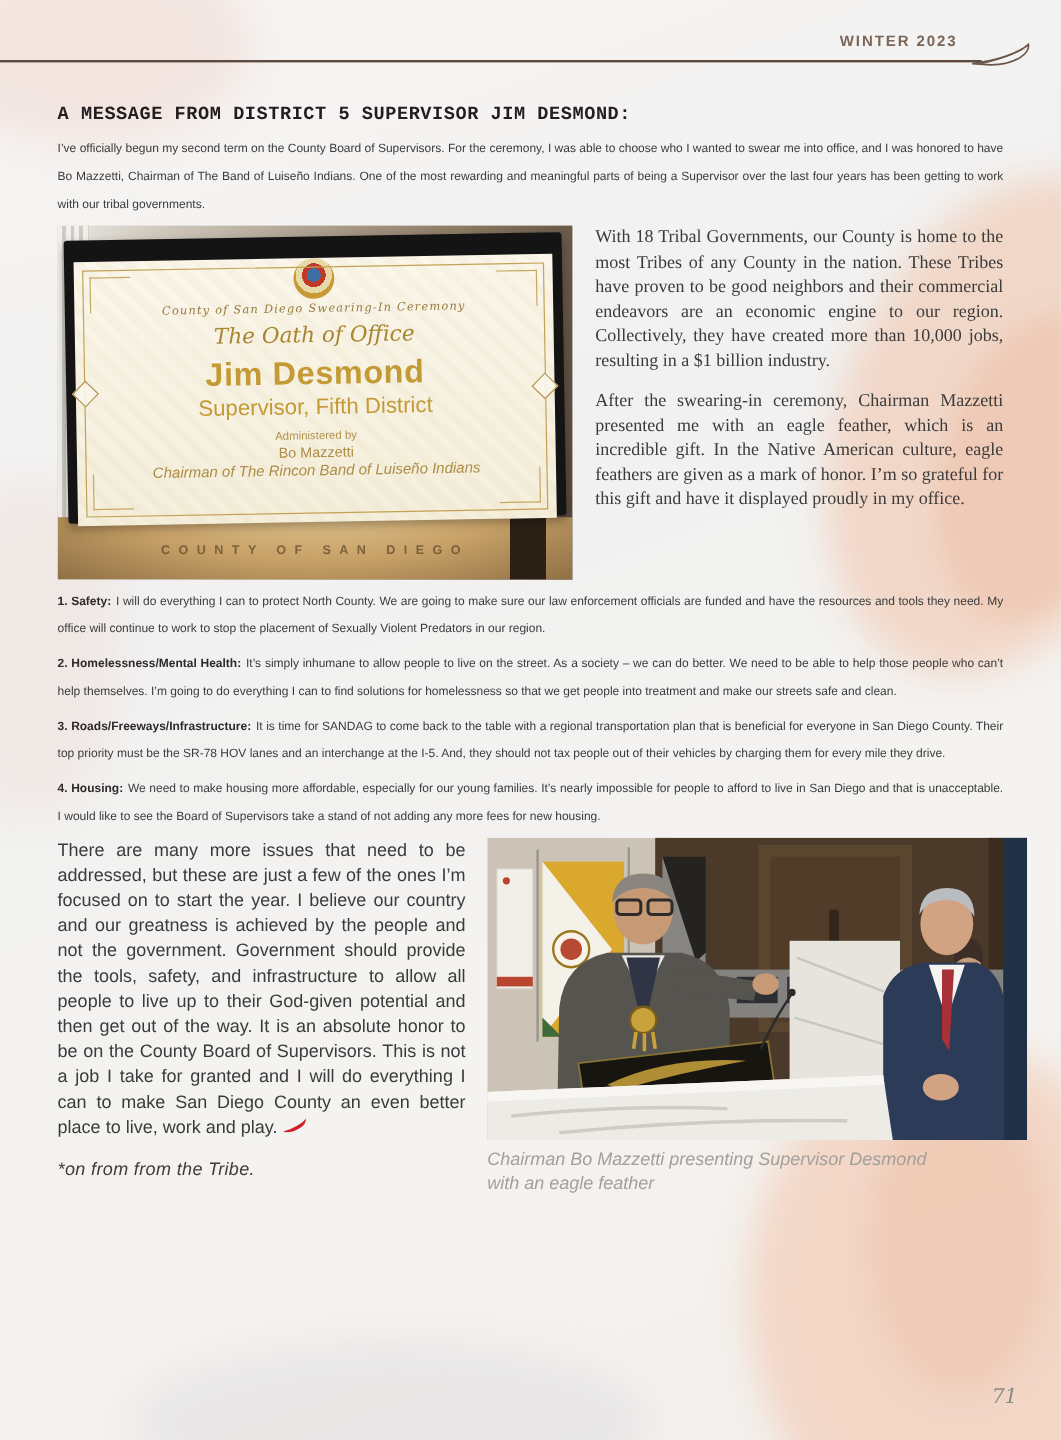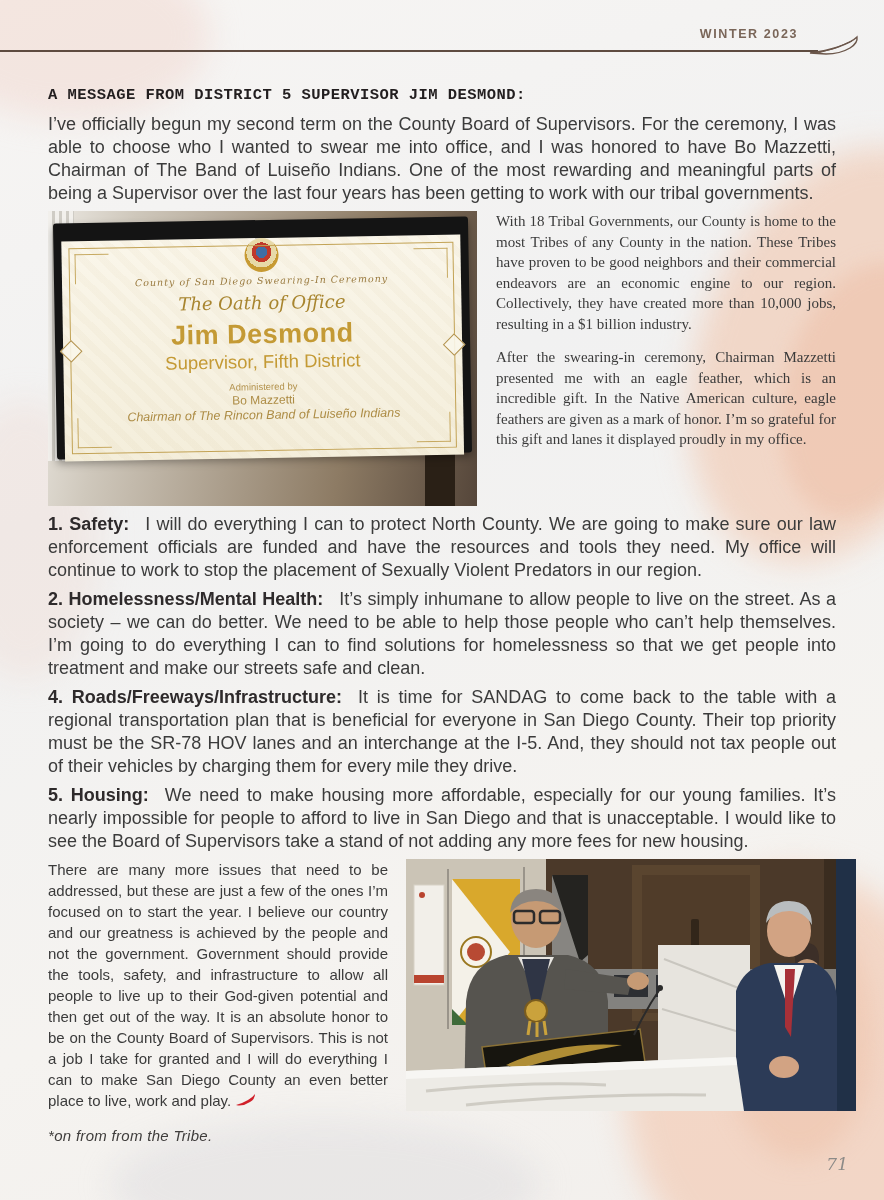--- a/index.html
+++ b/index.html
@@ -24,22 +24,22 @@
   .content { position:relative; z-index:1; padding:86px 48px 0 48px; }
 
   
   .masthead-rule { position:absolute; left:0; top:50px; width:818px; border-top:2px solid #5e4b40; z-index:2; }
   .issue-label { position:absolute; top:27px; right:86px; font-size:12.5px; font-weight:bold;
     letter-spacing:1.6px; color:#7a6659; z-index:2; }
   .feather-icon { position:absolute; top:33px; right:24px; z-index:2; }
 
   h1.article-heading { font-size:15.5px; font-weight:bold; letter-spacing:.45px; color:#221e1f; margin-bottom:9px;font-family:Liberation Mono, monospace; }
 
-  p.body-p { font-size:18px; line-height:23px; text-align:justify; hyphens:auto; margin-bottom:6px; color:#3b3b3b; }
-  p.body-p strong { padding-right:16px; color:#2e2a2b; }
+  p.body-p { font-size:10px; line-height:23px; text-align:justify; hyphens:auto; margin-bottom:6px; color:#3b3b3b; }
+  p.body-p strong { padding-right:4px; color:#2e2a2b; }
 
   .wrap-block { display:flex; gap:19px; margin:2px 0 7px 0; }
   .right-col { flex:1; }
   .right-col p { font-size:15px; line-height:20.5px; text-align:justify; hyphens:auto; margin-bottom:13px; color:#3b3b3b;font-family:Liberation Serif, serif; }
 
   
   figure.oath-photo {
     position:relative; width:429px; height:295px; flex:0 0 429px; overflow:hidden;
     background:linear-gradient(100deg,#ece9e3 0%,#cfc8bc 18%,#8d7b64 70%,#55463a 100%);
   }
@@ -115,20 +115,23 @@
   </span>
 
   <div class="content">
     <h1 class="article-heading">A MESSAGE FROM DISTRICT 5 SUPERVISOR JIM DESMOND:</h1>
 
     <p class="body-p">I’ve officially begun my second term on the County Board of Supervisors. For the ceremony, I was able to choose who I wanted to swear me into office, and I was honored to have Bo Mazzetti, Chairman of The Band of Luiseño Indians. One of the most rewarding and meaningful parts of being a Supervisor over the last four years has been getting to work with our tribal governments.</p>
 
     <div class="wrap-block">
       <figure class="oath-photo">
         <div class="op-blinds"></div>
+        <div class="op-wall">
+          <div class="op-wall-text">COUNTY OF SAN DIEGO</div>
+        </div>
         <div class="op-pillar"></div>
         <div class="op-screen">
           <div class="op-cert">
             <div class="op-border"></div>
             <div class="op-corner tl"></div>
             <div class="op-corner tr"></div>
             <div class="op-corner bl"></div>
             <div class="op-corner br"></div>
             <div class="op-diamond left"></div>
             <div class="op-diamond right"></div>
@@ -138,36 +141,36 @@
             <div class="op-name">Jim Desmond</div>
             <div class="op-pos">Supervisor, Fifth District</div>
             <div class="op-admin">Administered by</div>
             <div class="op-admin2">Bo Mazzetti</div>
             <div class="op-admin3">Chairman of The Rincon Band of Luiseño Indians</div>
           </div>
         </div>
       </figure>
       <div class="right-col">
         <p>With 18 Tribal Governments, our County is home to the most Tribes of any County in the nation. These Tribes have proven to be good neighbors and their commercial endeavors are an economic engine to our region. Collectively, they have created more than 10,000 jobs, resulting in a $1 billion industry.</p>
-        <p>After the swearing-in ceremony, Chairman Mazzetti presented me with an eagle feather, which is an incredible gift. In the Native American culture, eagle feathers are given as a mark of honor. I’m so grateful for this gift and lanes it displayed proudly in my office.</p>
+        <p>After the swearing-in ceremony, Chairman Mazzetti presented me with an eagle feather, which is an incredible gift. In the Native American culture, eagle feathers are given as a mark of honor. I’m so grateful for this gift and have it displayed proudly in my office.</p>
       </div>
     </div>
 
 
     <p class="body-p">
       <strong>1. Safety:</strong><span>I will do everything I can to protect North County. We are going to make sure our law enforcement officials are funded and have the resources and tools they need. My office will continue to work to stop the placement of Sexually Violent Predators in our region.</span>
     </p>
     <p class="body-p">
       <strong>2. Homelessness/Mental Health:</strong><span>It’s simply inhumane to allow people to live on the street. As a society – we can do better. We need to be able to help those people who can’t help themselves. I’m going to do everything I can to find solutions for homelessness so that we get people into treatment and make our streets safe and clean.</span>
     </p>
     <p class="body-p">
-      <strong>4. Roads/Freeways/Infrastructure:</strong><span>It is time for SANDAG to come back to the table with a regional transportation plan that is beneficial for everyone in San Diego County. Their top priority must be the SR-78 HOV lanes and an interchange at the I-5. And, they should not tax people out of their vehicles by charging them for every mile they drive.</span>
-    </p>
-    <p class="body-p">
-      <strong>5. Housing:</strong><span>We need to make housing more affordable, especially for our young families. It’s nearly impossible for people to afford to live in San Diego and that is unacceptable. I would like to see the Board of Supervisors take a stand of not adding any more fees for new housing.</span>
+      <strong>3. Roads/Freeways/Infrastructure:</strong><span>It is time for SANDAG to come back to the table with a regional transportation plan that is beneficial for everyone in San Diego County. Their top priority must be the SR-78 HOV lanes and an interchange at the I-5. And, they should not tax people out of their vehicles by charging them for every mile they drive.</span>
+    </p>
+    <p class="body-p">
+      <strong>4. Housing:</strong><span>We need to make housing more affordable, especially for our young families. It’s nearly impossible for people to afford to live in San Diego and that is unacceptable. I would like to see the Board of Supervisors take a stand of not adding any more fees for new housing.</span>
     </p>
 
     <div class="bottom-row">
       <div class="closing-col">
         <p class="closing"><span>There are many more issues that need to be addressed, but these are just a few of the ones I’m focused on to start the year. I believe our country and our greatness is achieved by the people and not the government. Government should provide the tools, safety, and infrastructure to allow all people to live up to their God-given potential and then get out of the way. It is an absolute honor to be on the County Board of Supervisors. This is not a job I take for granted and I will do everything I can to make San Diego County an even better place to live, work and play.</span><span class="red-feather-icon"><svg width="21" height="13" viewBox="0 0 21 13">
                 <path d="M1 12 Q8 10 13 7 Q18 4 20 1 Q20 6 15 9 Q9 13 3 12.5 Z" fill="#d0202a"></path>
               </svg></span></p>
         <p class="footnote">*on from from the Tribe.</p>
       </div>
       <div class="ceremony-col">
@@ -233,18 +236,19 @@
             <path d="M100 206 Q150 182 216 186 Q160 196 112 210 Z" fill="#caa23c" opacity="0.85"></path>
 
             <path d="M228 176 Q240 150 254 130" stroke="#2b2b2b" stroke-width="2" fill="none"></path>
             <circle cx="254" cy="129" r="3" fill="#2b2b2b"></circle>
 
             <polygon points="0,212 330,198 338,252 0,252" fill="#edebe6"></polygon>
             <polygon points="0,212 330,198 331,206 0,220" fill="#f7f6f3"></polygon>
             <path d="M20 232 Q120 222 200 226 M60 246 Q180 234 300 236" stroke="#cfccc4" stroke-width="3" fill="none"></path>
           </svg>
         </figure>
+        <figcaption class="photo-caption">Chairman Bo Mazzetti presenting Supervisor Desmond with an eagle feather</figcaption>
       </div>
     </div>
   </div>
 
   <div class="page-number">71</div>
 </div>
 
 </body></html>

